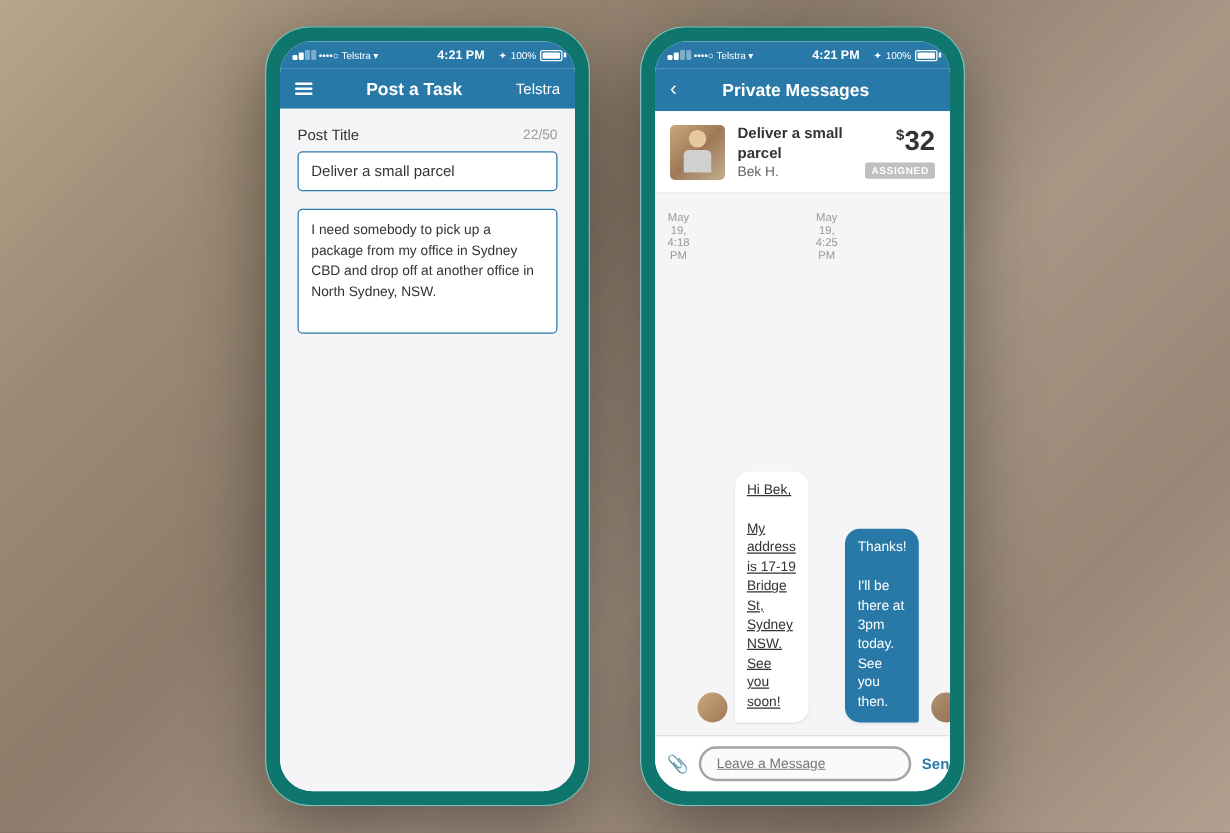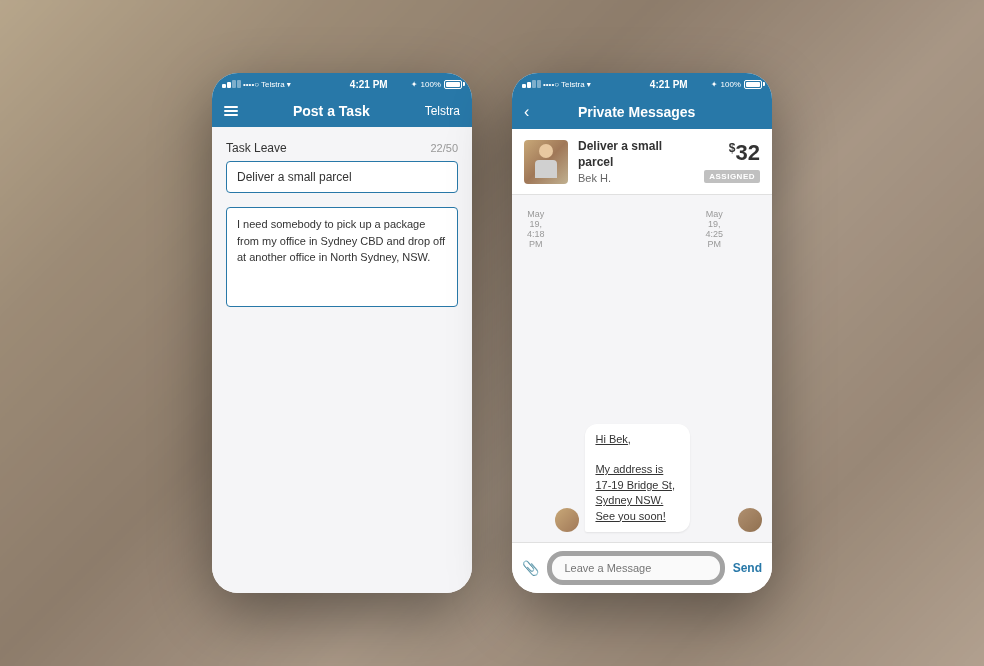--- a/index.html
+++ b/index.html
@@ -34,23 +34,24 @@
       inset: 0;
       display: flex;
       align-items: center;
       justify-content: center;
       gap: 40px;
     }
 
     
     .phone {
       width: 260px;
-      height: 520px;
-      background: #f9a8d4;
+      height: 624px;
+      background: #0f766e;
       border-radius: 36px;
+      padding: 12px;
       box-shadow: 0 20px 60px rgba(0,0,0,0.4), inset 0 0 0 1px rgba(255,255,255,0.5);
       position: relative;
       flex-shrink: 0;
     }
 
     .phone-inner {
       width: 100%;
       height: 100%;
       background: #fff;
       border-radius: 26px;
@@ -393,26 +394,27 @@
       background: white;
       border-top: 1px solid #e0e0e0;
       padding: 8px 10px;
       display: flex;
       align-items: center;
       gap: 8px;
     }
 
     .msg-input {
       flex: 1;
-      border: 5px solid #a3a3a3;
+      border: 2px solid #a3a3a3;
       border-radius: 16px;
       padding: 6px 12px;
       font-size: 11px;
       color: #999;
       background: #fafafa;
+      text-decoration: underline;
     }
 
     .msg-send {
       font-size: 12px;
       font-weight: 600;
       color: #2878a8;
     }
 
     .paperclip-icon {
       font-size: 14px;
@@ -464,21 +466,21 @@
           <div class="hamburger-line"></div>
         </div>
         <span class="nav-title">Post a Task</span>
         <span class="nav-action">Telstra</span>
       </div>
 
       <div class="screen-content">
 
         <div class="field-group">
           <div class="field-label-row">
-            <span class="field-label">Task Leave</span>
+            <span class="field-label">Post Title</span>
             <span class="field-count">22/50</span>
           </div>
           <div class="input-field">Deliver a small parcel</div>
         </div>
 
         <div class="field-group">
           <textarea class="textarea-field" style="font-family: inherit;">I need somebody to pick up a package from my office in Sydney CBD and drop off at another office in North Sydney, NSW.</textarea>
         </div>
 
 
@@ -538,20 +540,23 @@
         <div class="msg-date">May 19, 4:18 PM</div>
         <div class="msg-bubble-row">
           <div class="msg-avatar-sm"></div>
           <div class="msg-bubble received">
             Hi Bek,<br><br>My address is 17-19 Bridge St, Sydney NSW. See you soon!
           </div>
         </div>
 
         <div class="msg-date">May 19, 4:25 PM</div>
         <div class="msg-bubble-row right">
+          <div class="msg-bubble sent">
+            Thanks!<br><br>I'll be there at 3pm today. See you then.
+          </div>
           <div class="msg-avatar-sm-right"></div>
         </div>
 
       </div>
 
       <div class="message-input-bar">
         <span class="paperclip-icon">📎</span>
         <input class="msg-input" type="text" placeholder="Leave a Message" style="">
         <span class="msg-send">Send</span>
       </div>

